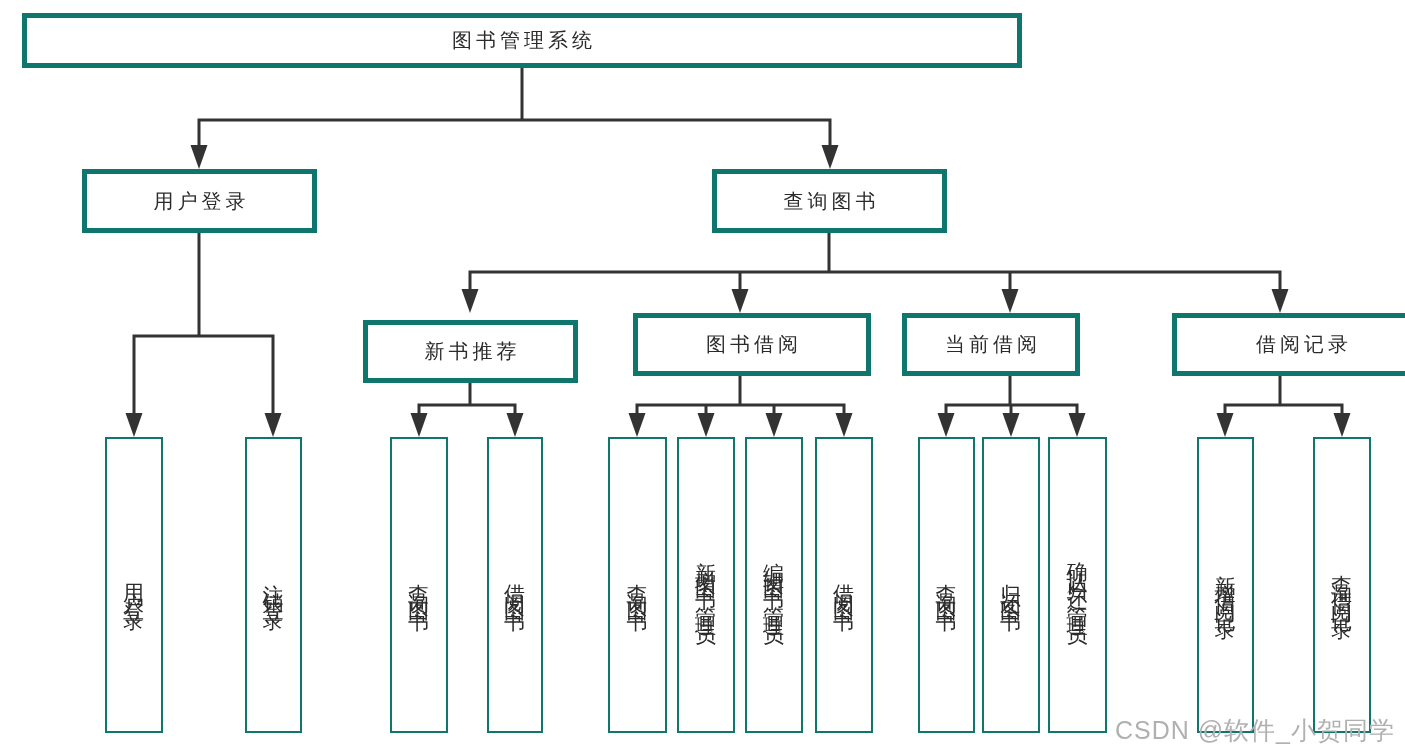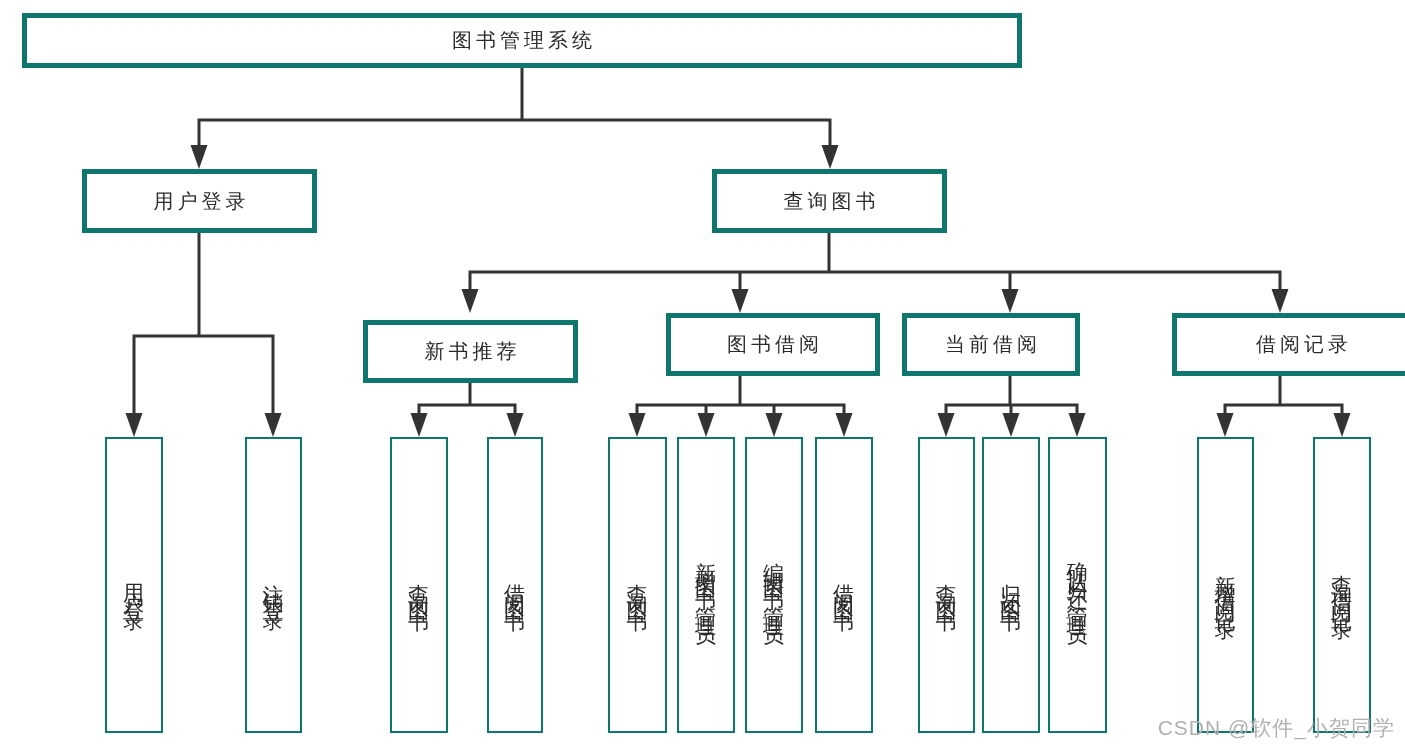--- a/index.html
+++ b/index.html
@@ -31,21 +31,21 @@
     writing-mode:vertical-rl;
     text-orientation:mixed;
     font-size:21px;
     letter-spacing:9px;
     line-height:1;
     white-space:nowrap;
   }
   .watermark{
     position:absolute;
     right:10px;top:714px;
-    font-size:21px;
+    font-size:25px;
     letter-spacing:1px;
     color:#b0b0b0;
     z-index:5;
     white-space:nowrap;
   }
 </style>
 </head>
 <body>
 
 <div class="canvas">
@@ -112,21 +112,21 @@
   <div class="node hbox" style="left:82px;top:169px;width:235px;height:64px">
     <span>用户登录</span>
   </div>
   <div class="node hbox" style="left:712px;top:169px;width:235px;height:64px">
     <span>查询图书</span>
   </div>
 
   <div class="node hbox" style="left:363px;top:320px;width:215px;height:63px">
     <span>新书推荐</span>
   </div>
-  <div class="node hbox" style="left:666px;top:313px;width:214px;height:63px">
+  <div class="node hbox" style="left:633px;top:313px;width:238px;height:63px">
     <span>图书借阅</span>
   </div>
   <div class="node hbox" style="left:902px;top:313px;width:178px;height:63px">
     <span>当前借阅</span>
   </div>
   <div class="node hbox" style="left:1172px;top:313px;width:260px;height:63px">
     <span>借阅记录</span>
   </div>
 
   <div class="node vbox" style="left:105px;top:437px;width:58px;height:296px">

